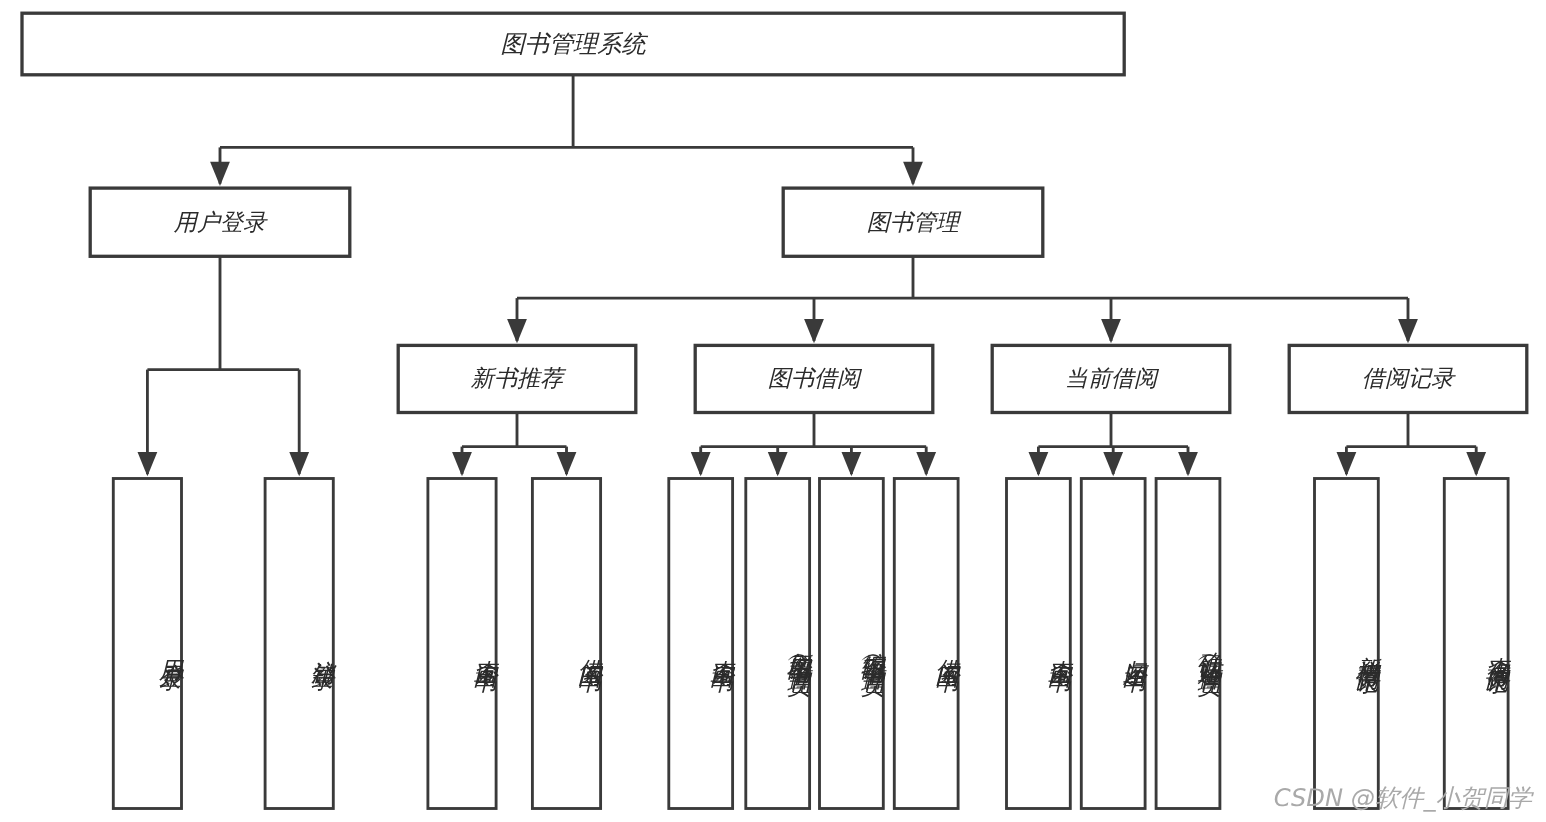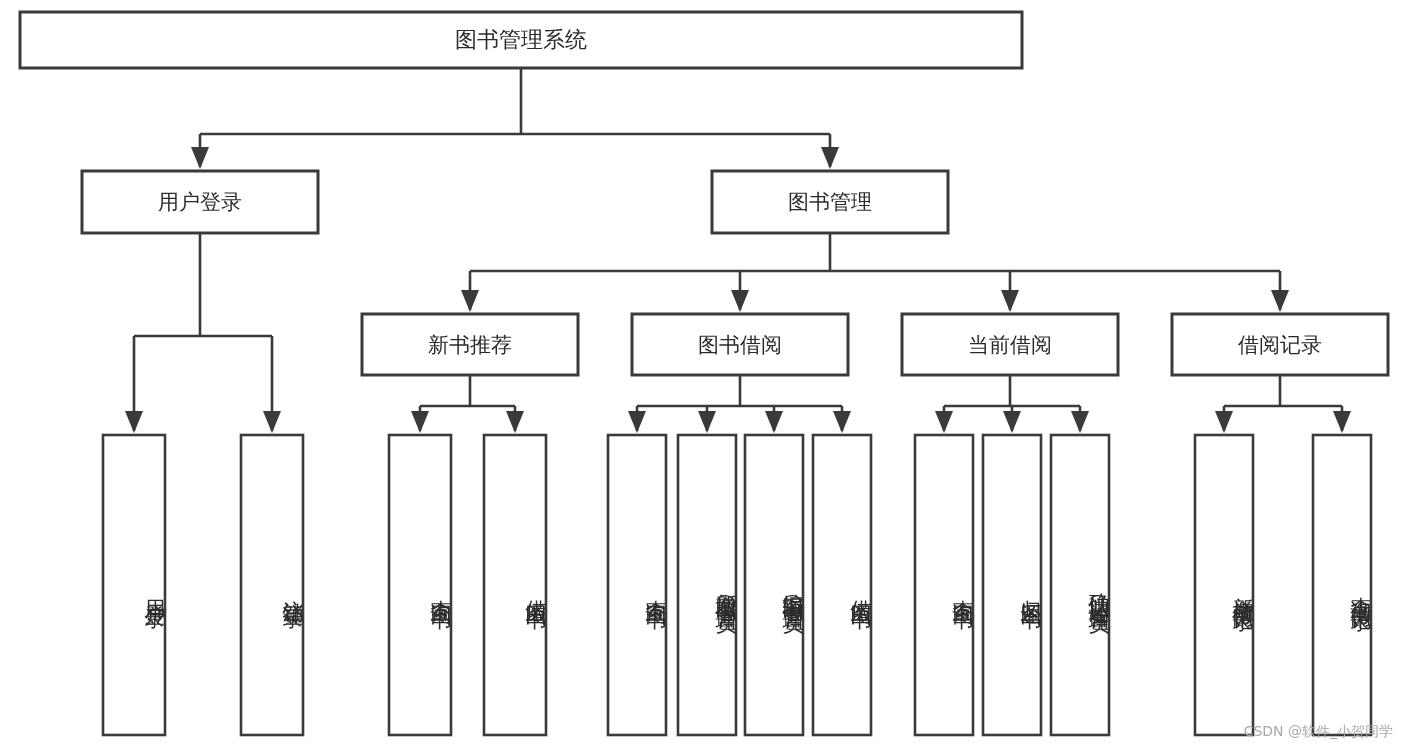--- a/index.html
+++ b/index.html
@@ -9,20 +9,21 @@
   }
   body {
     font-family: "DejaVu Sans", "Liberation Sans", sans-serif;
   }
   #diagram-root {
     position: relative;
     width: 1405px;
     height: 747px;
     background: #ffffff;
     overflow: hidden;
+    font-style: italic;
   }
   svg.flow-canvas {
     position: absolute;
     left: 0;
     top: 0;
     width: 1405px;
     height: 747px;
   }
   .node-box {
     fill: #ffffff;
@@ -67,21 +68,21 @@
     color: #2b2b2b;
     letter-spacing: 3px;
     white-space: nowrap;
     pointer-events: none;
   }
   .watermark {
     position: absolute;
     right: 12px;
     bottom: 6px;
     font-family: "DejaVu Sans", "Liberation Sans", sans-serif;
-    font-size: 14px;
+    font-size: 22px;
     color: #a9a9a9;
     white-space: nowrap;
   }
 </style>
 </head>
 <body>
 
 <div id="diagram-root">
 
   <svg class="flow-canvas" viewBox="0 0 1405 747">

